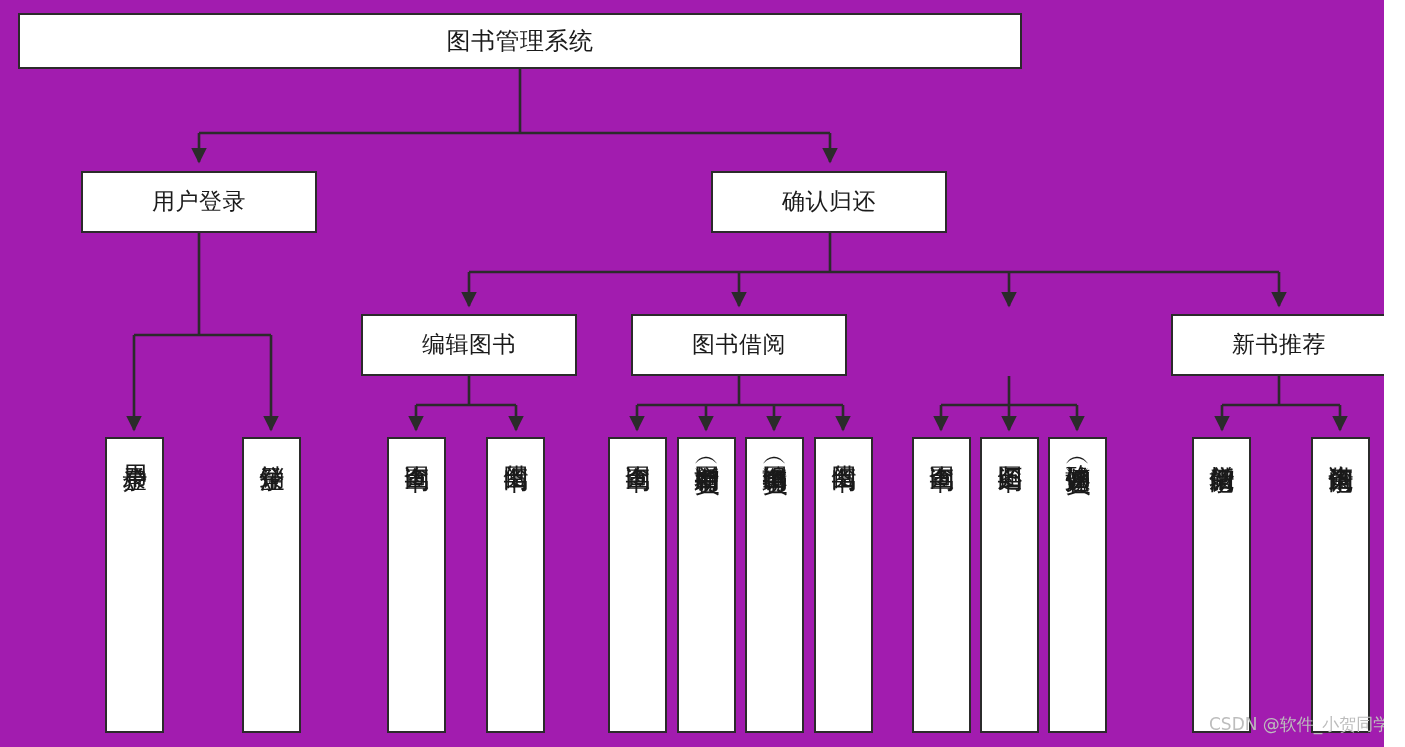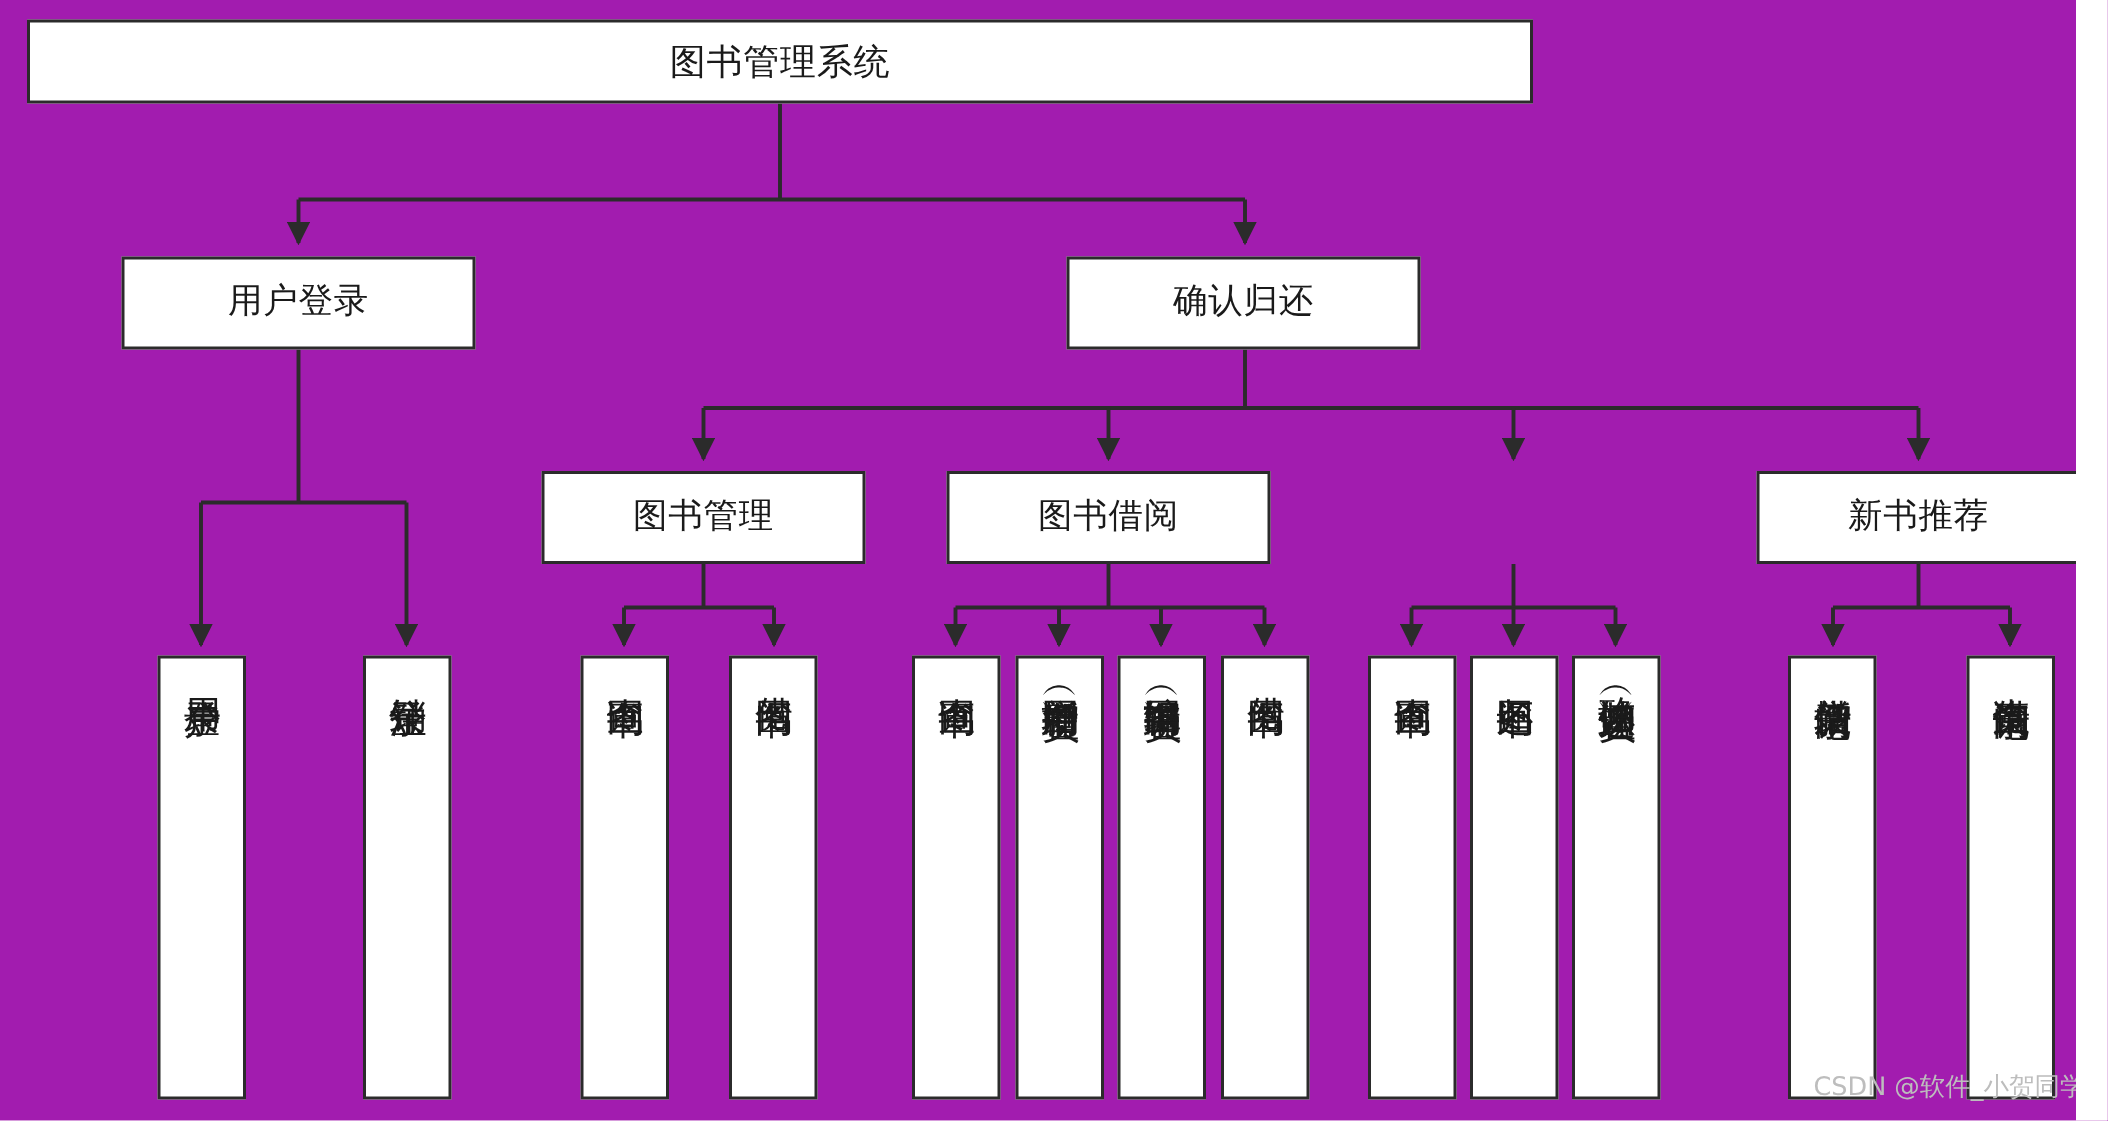--- a/index.html
+++ b/index.html
@@ -140,21 +140,21 @@
 
   <div class="node horiz" style="left:81px; top:171px; width:236px; height:62px;">
     <span class="label">用户登录</span>
   </div>
 
   <div class="node horiz" style="left:711px; top:171px; width:236px; height:62px;">
     <span class="label">确认归还</span>
   </div>
 
   <div class="node horiz" style="left:361px; top:314px; width:216px; height:62px;">
-    <span class="label">图书管理</span>
+    <span class="label">编辑图书</span>
   </div>
 
   <div class="node horiz" style="left:631px; top:314px; width:216px; height:62px;">
     <span class="label">图书借阅</span>
   </div>
 
 
   <div class="node horiz" style="left:1171px; top:314px; width:216px; height:62px;">
     <span class="label">新书推荐</span>
   </div>

